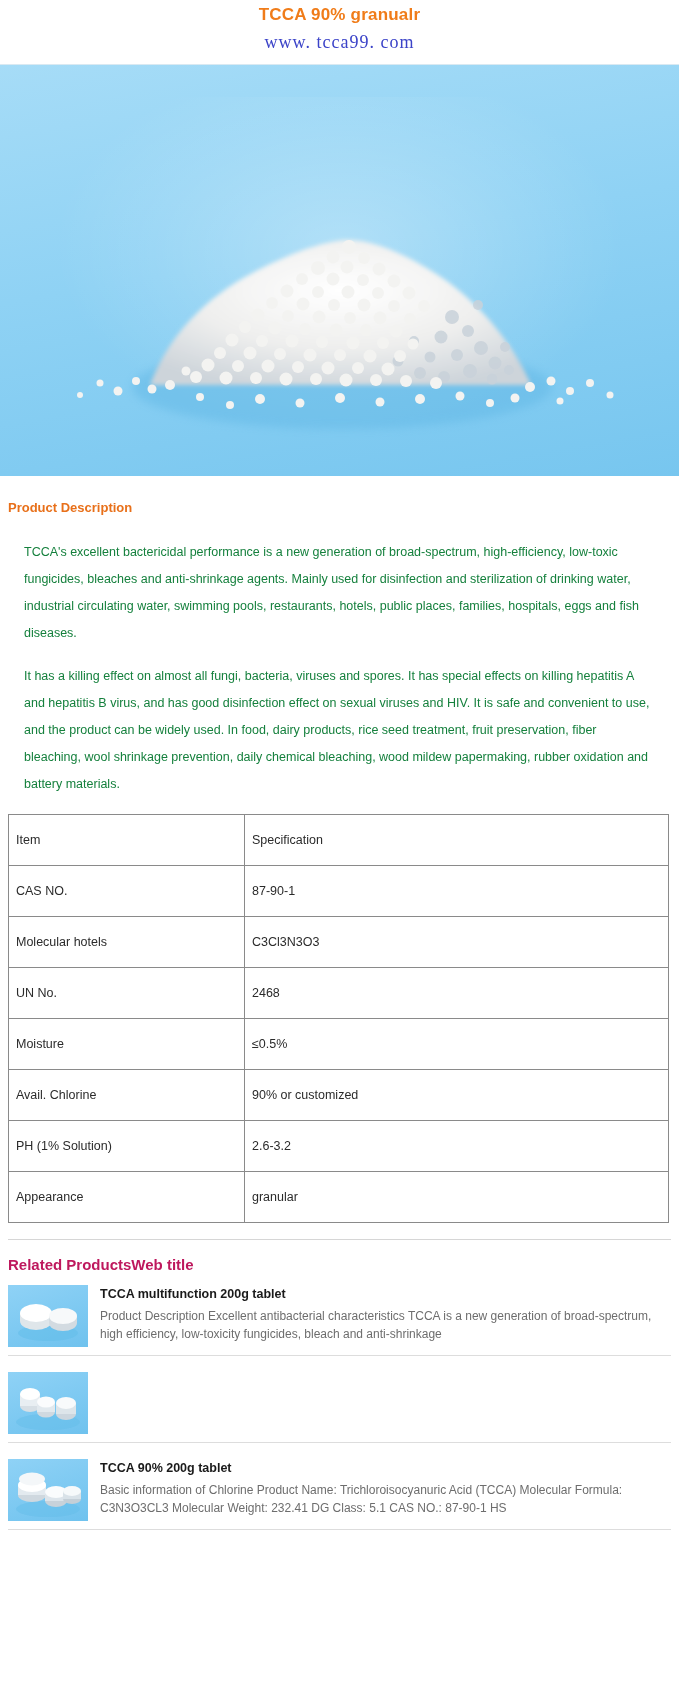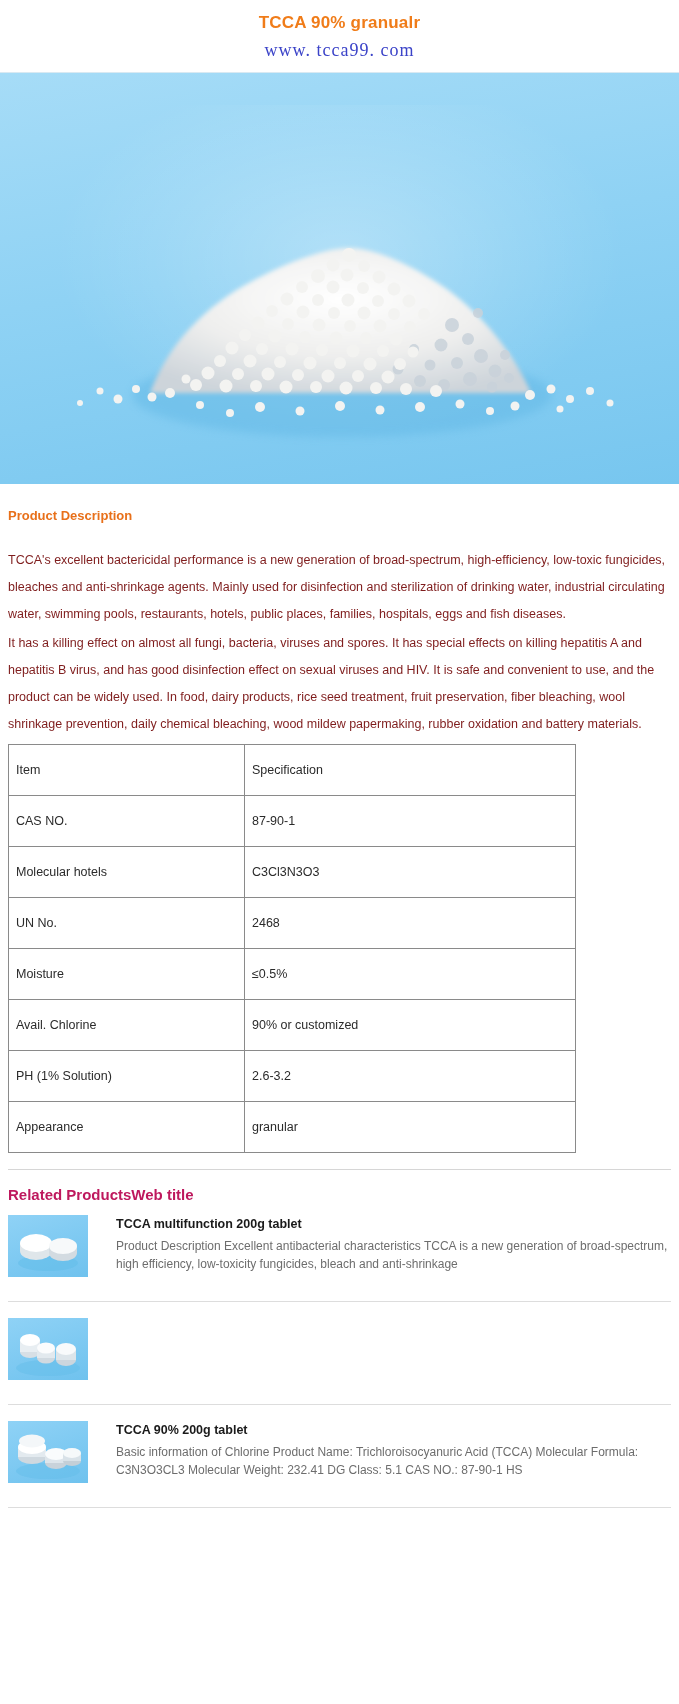--- a/index.html
+++ b/index.html
@@ -11,21 +11,21 @@
     width: 679px;
     height: 1704px;
     font-family: "Liberation Sans", sans-serif;
     color: #222222;
     overflow: hidden;
     position: relative;
   }
 
   
   .header {
-    padding-top: 12px;
+    padding-top: 4px;
     text-align: center;
   }
   .header-title {
     font-size: 17px;
     font-weight: bold;
     color: #f07c19;
     letter-spacing: 0.2px;
     line-height: 22px;
   }
   .header-url {
@@ -68,28 +68,28 @@
   .section-title {
     color: #e8701a;
     font-size: 13px;
     font-weight: bold;
     margin-top: 24px;
     margin-bottom: 24px;
   }
   .para {
     font-size: 12.5px;
     line-height: 27px;
-    color: #7f1d1d;
-    margin: 0;
+    color: #15803d;
+    margin: 16px;
   }
   .para + .para { margin-top: 2px; }
 
   
   .spec-table {
-    width: 568px;
+    width: 661px;
     border-collapse: collapse;
     margin-top: 6px;
     table-layout: fixed;
   }
   .spec-table td {
     border: 1px solid #8a8a8a;
     height: 51px;
     padding: 0 7px;
     font-size: 12.5px;
     color: #2b2b2b;
@@ -106,24 +106,23 @@
   .related-title {
     font-size: 15px;
     font-weight: bold;
     color: #be185d;
     margin-top: 16px;
     margin-bottom: 12px;
   }
   .product-row {
     display: flex;
     align-items: flex-start;
-    padding-bottom: 24px;
+    padding-bottom: 8px;
     border-bottom: 1px solid #dddddd;
     margin-bottom: 16px;
-    gap: 16px;
   }
   .product-thumb {
     position: relative;
     flex: 0 0 80px;
     width: 80px; height: 62px;
     overflow: hidden;
     background: linear-gradient(160deg, #8fd2f6 0%, #6fc2ee 100%);
     margin-right: 12px;
   }
   .product-thumb svg { position: absolute; left: 0; top: 0; }

